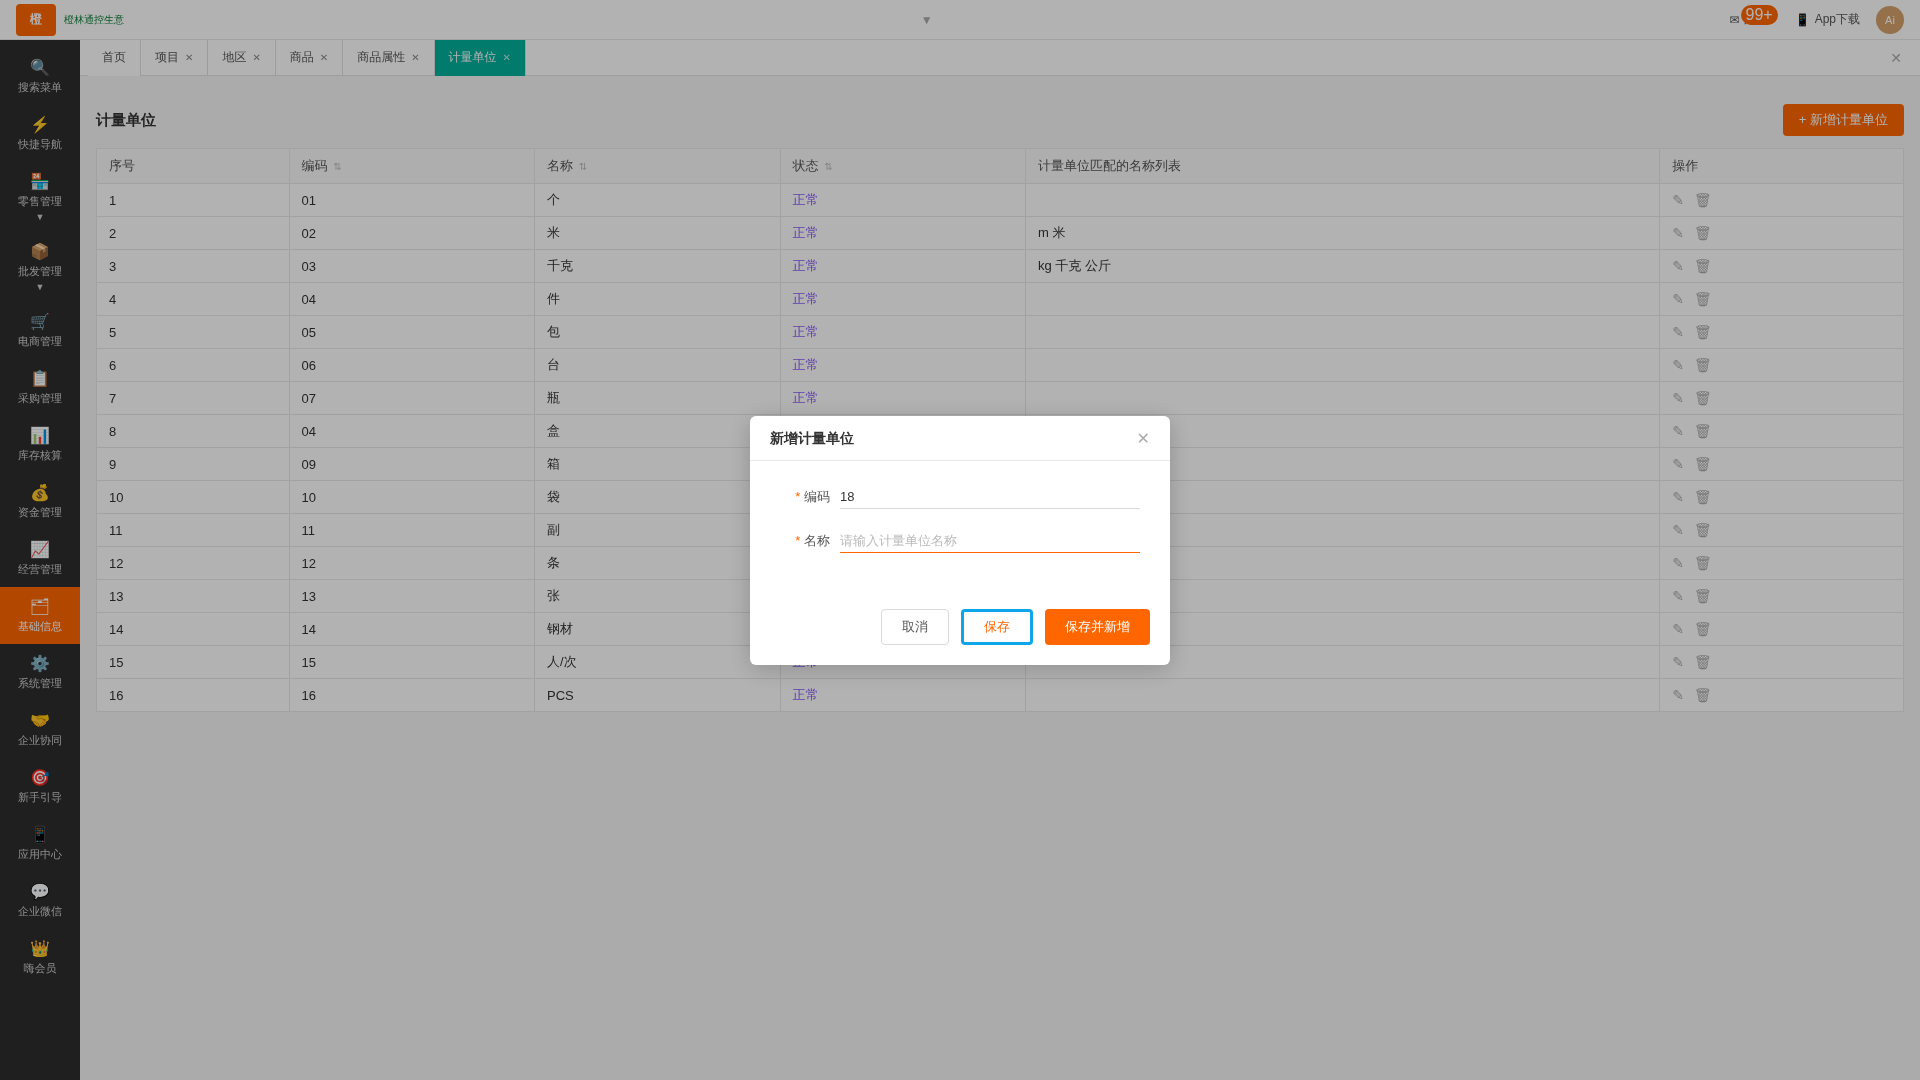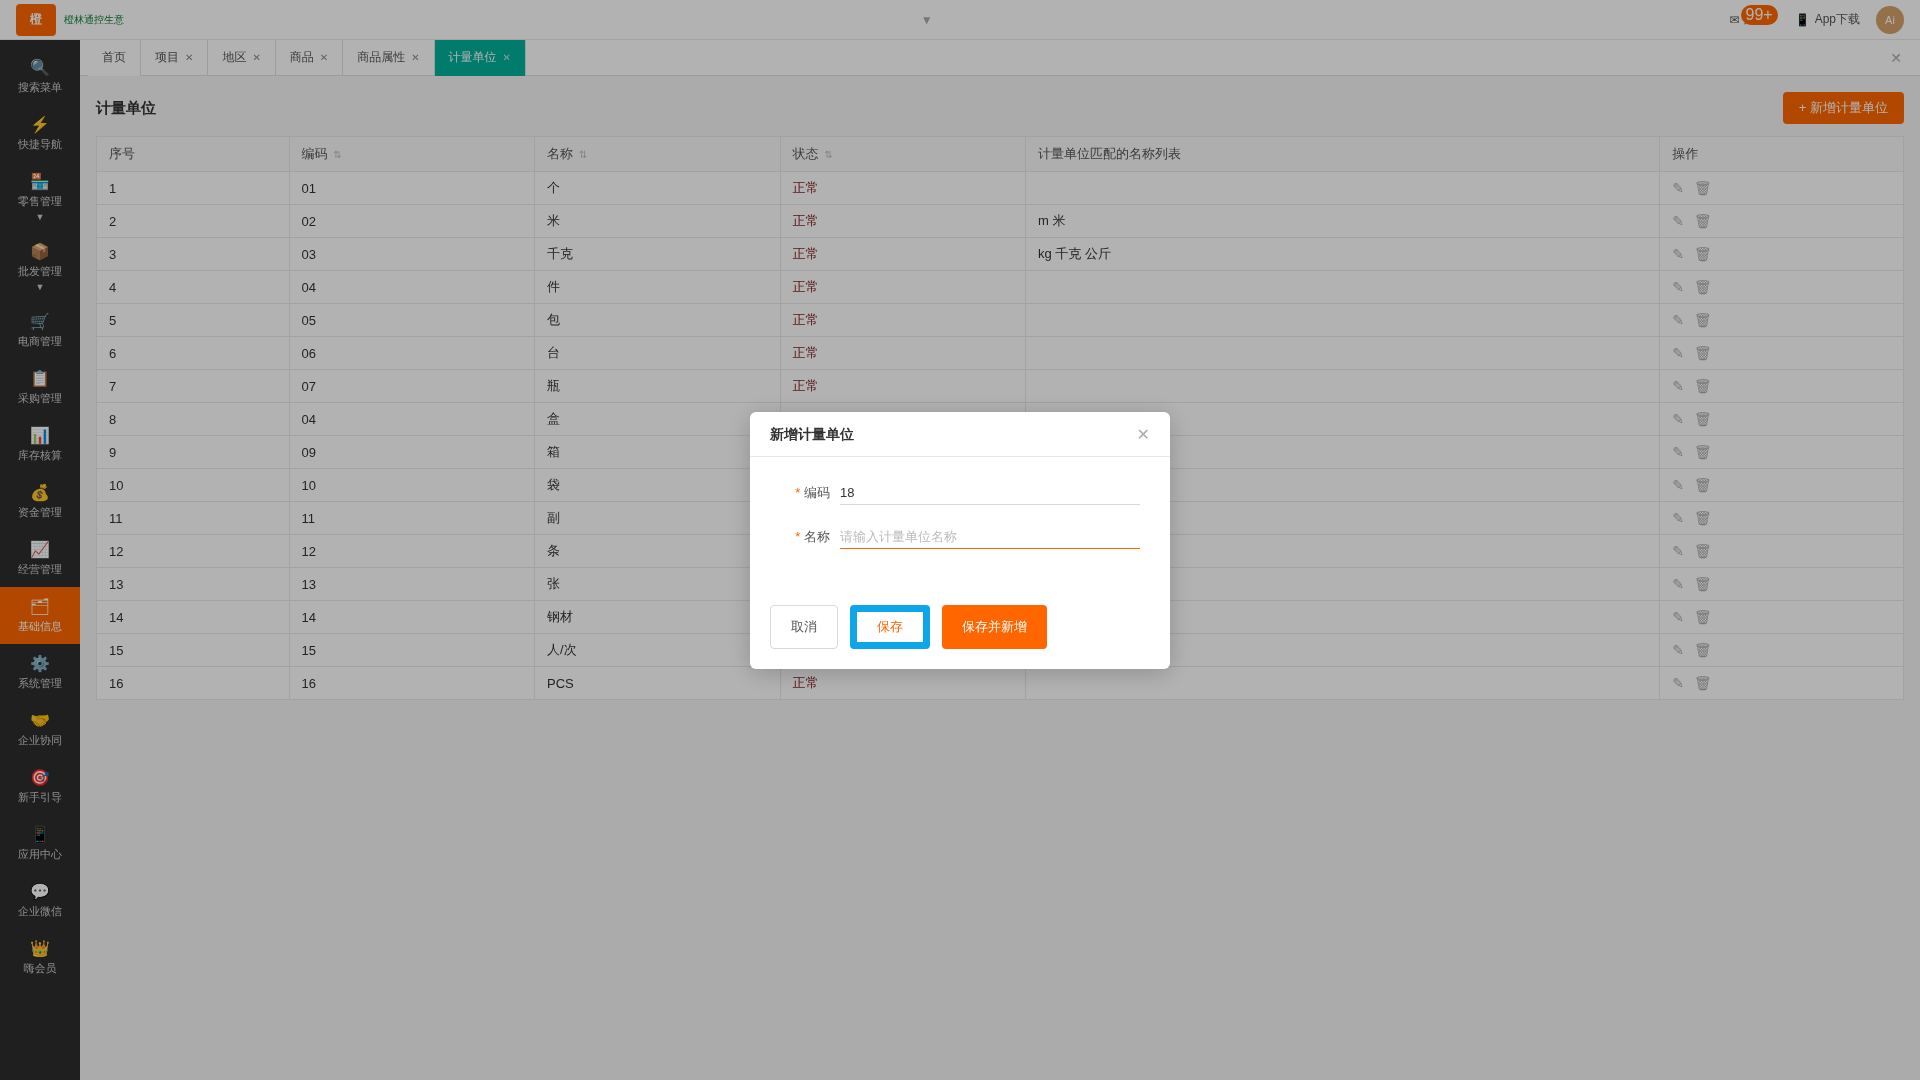--- a/index.html
+++ b/index.html
@@ -111,20 +111,21 @@
       font-size: 16px;
     }
 
     
     .content-area {
       flex: 1;
       display: flex;
       flex-direction: column;
       background: #f5f5f5;
       overflow: hidden;
+      gap: 12px;
     }
 
     
     .tab-bar {
       height: 36px;
       background: #fff;
       display: flex;
       align-items: center;
       padding: 0 8px;
       border-bottom: 1px solid #e0e0e0;
@@ -199,21 +200,21 @@
       font-size: 13px;
       white-space: nowrap;
     }
     .data-table td {
       border: 1px solid #e8e8e8;
       padding: 7px 12px;
       font-size: 13px;
       color: #333;
     }
     .status-normal {
-      color: #7f1d1d;
+      color: #8b5cf6;
     }
     .action-icons {
       display: flex;
       gap: 10px;
     }
     .action-icon {
       color: #aaa;
       cursor: pointer;
       font-size: 14px;
     }
@@ -318,34 +319,34 @@
       outline: none;
       color: #333;
     }
     .form-input.active-input {
       border-bottom-color: #f60;
     }
     .form-input::placeholder { color: #bbb; }
     .modal-footer {
       padding: 12px 20px 20px;
       display: flex;
-      justify-content: flex-start;
+      justify-content: flex-end;
       gap: 12px;
     }
     .btn-cancel {
       border: 1px solid #d9d9d9;
       background: #fff;
       padding: 6px 20px;
       border-radius: 4px;
       cursor: pointer;
       font-size: 13px;
       color: #555;
     }
     .btn-save {
-      border: 7px solid #0ea5e9;
+      border: 3px solid #0ea5e9;
       background: #fff;
       color: #f60;
       padding: 6px 20px;
       border-radius: 4px;
       cursor: pointer;
       font-size: 13px;
     }
     .btn-save-new {
       background: #f60;
       color: #fff;

